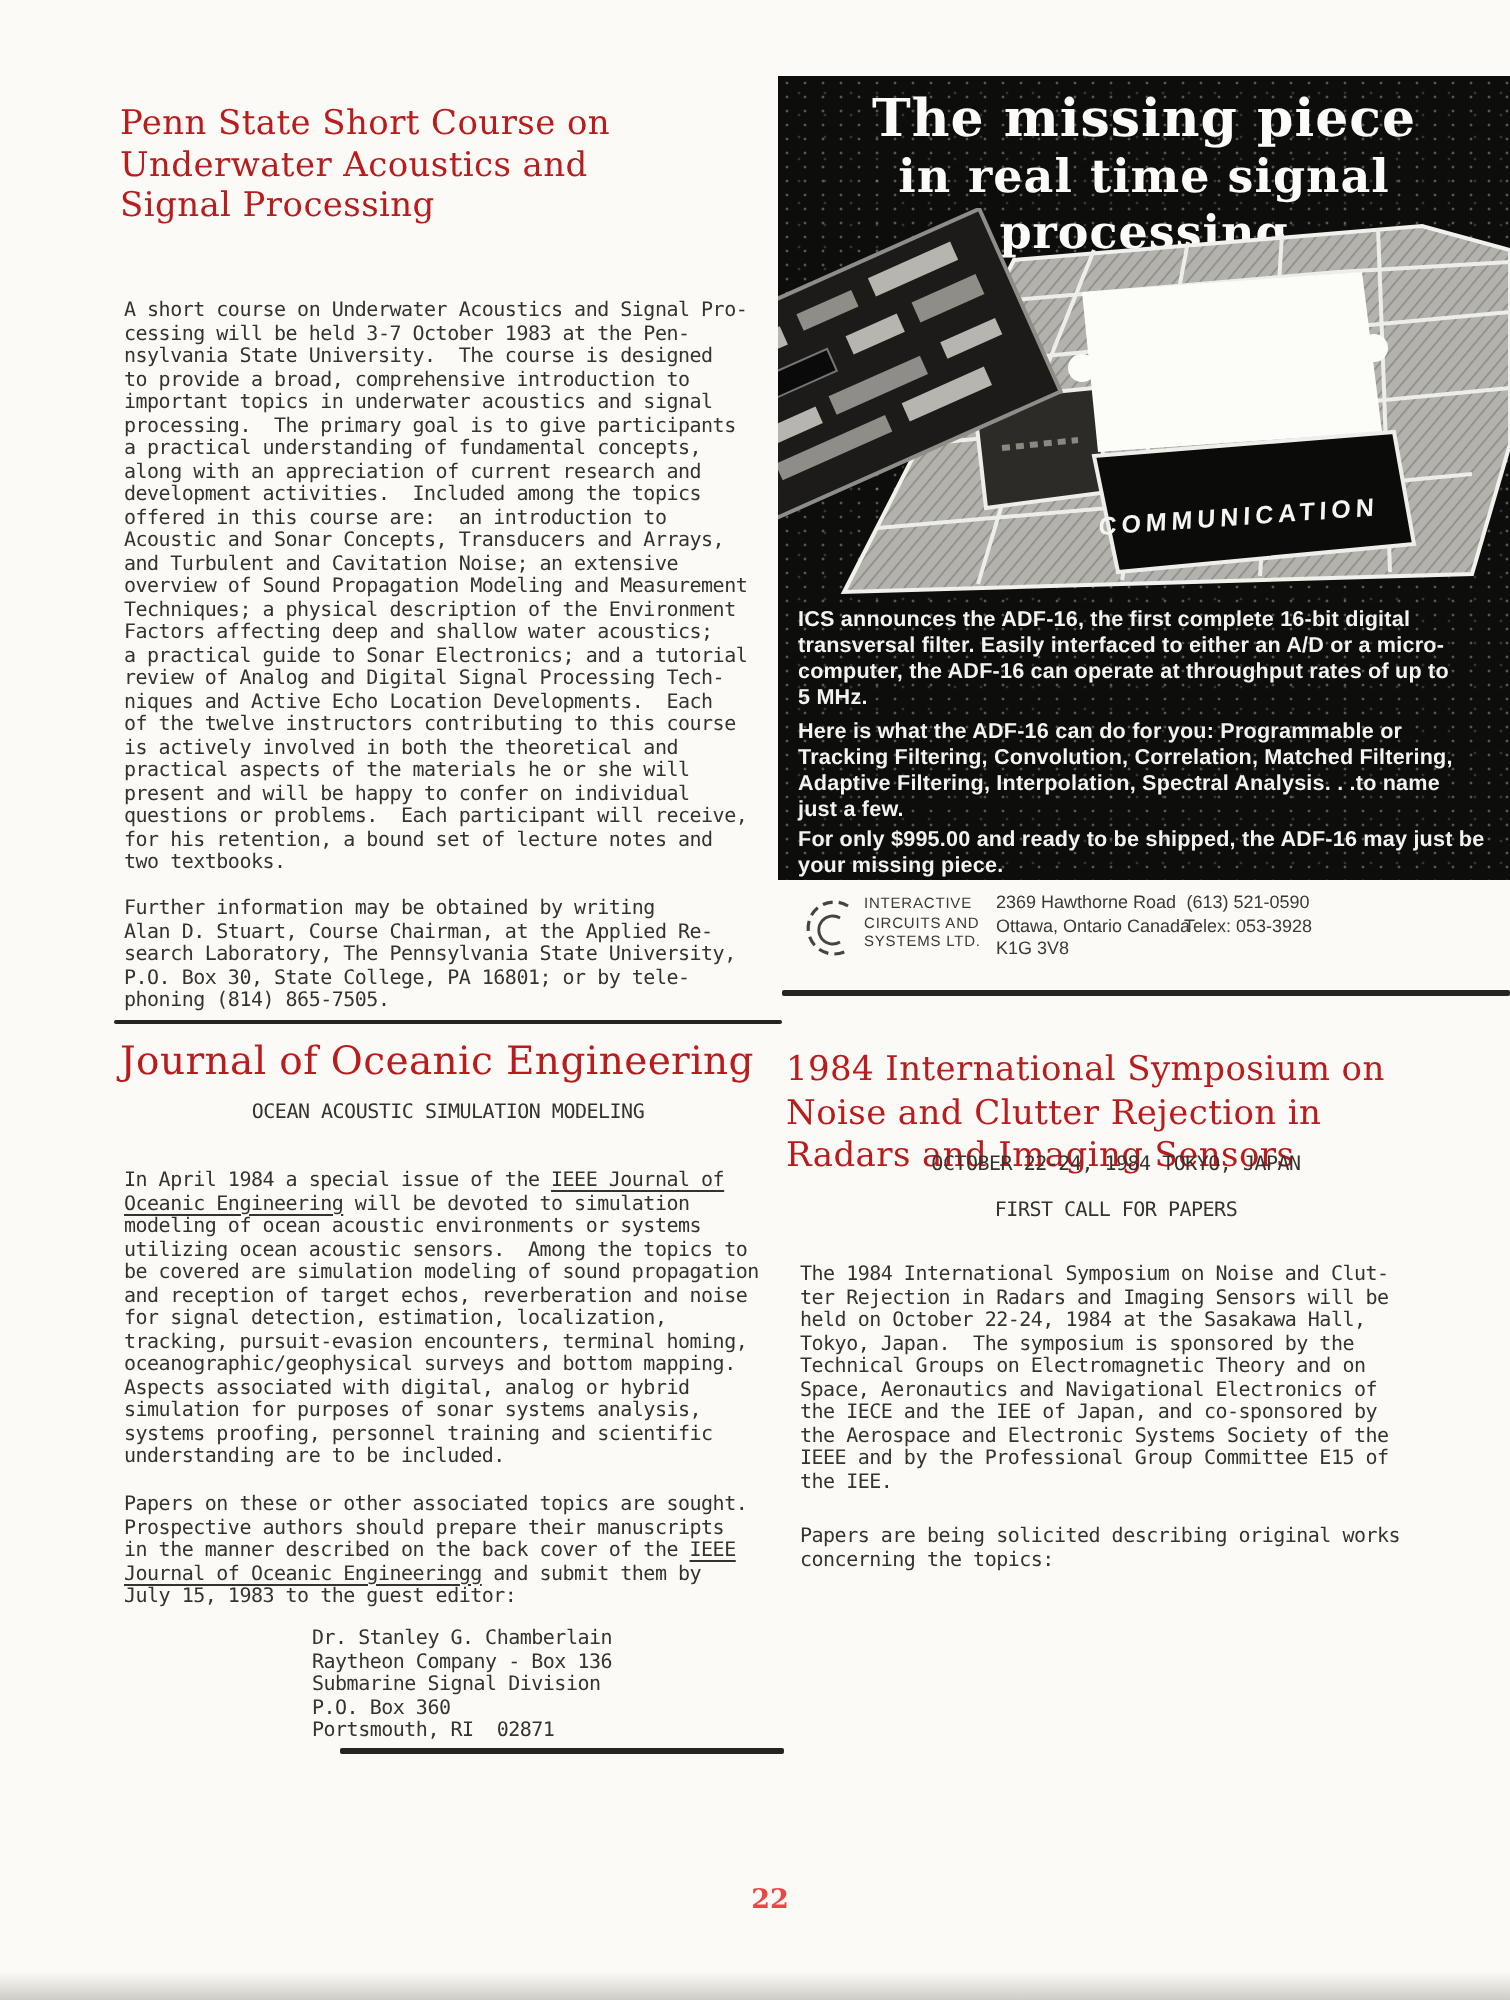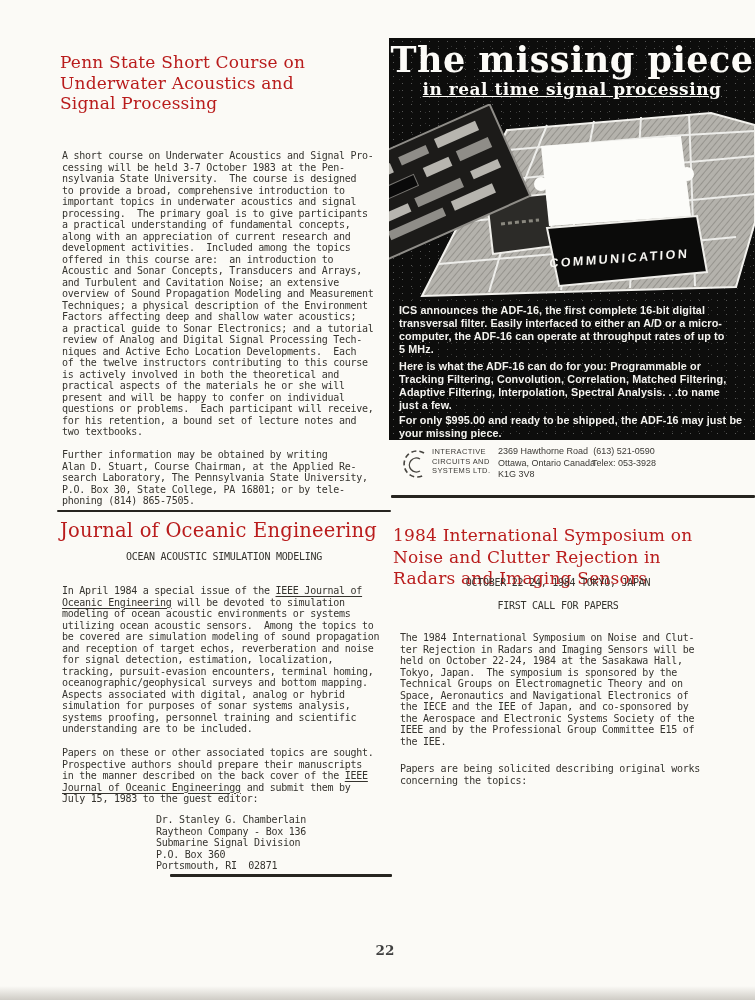--- a/index.html
+++ b/index.html
@@ -31,39 +31,39 @@
     background-image:
       radial-gradient(circle, rgba(255,255,255,0.30) 0.5px, transparent 0.9px),
       radial-gradient(circle, rgba(255,255,255,0.16) 0.5px, transparent 0.9px);
     background-size:9px 7px,13px 11px;
     background-position:0 0,4px 3px;
   }
   .ad-headline{
     width:366px;text-align:center;color:#fcfbf7;
     font-family:"DejaVu Serif","Liberation Serif",serif;font-weight:bold;
   }
-  .ad-h1{top:7px;font-size:35px;line-height:30px;letter-spacing:0.5px;}
-  .ad-h2{top:37px;font-size:17px;line-height:28px;letter-spacing:0.5px;text-decoration:underline;}
+  .ad-h1{top:7px;font-size:26px;line-height:30px;letter-spacing:0.5px;}
+  .ad-h2{top:37px;font-size:23px;line-height:28px;letter-spacing:0.5px;}
   .ad-copy{
     left:10px;width:348px;color:#f4f3ef;
     font-family:"Liberation Sans",sans-serif;font-weight:bold;
     font-size:10.8px;line-height:13px;letter-spacing:0.1px;
     white-space:pre-wrap;
   }
   .ad-footer{left:389px;top:441px;width:366px;height:58px;}
   .ad-footer .small{
     font-family:"Liberation Sans",sans-serif;color:#3b3935;
     white-space:pre-wrap;
   }
   .company{font-size:7.5px;line-height:9.5px;letter-spacing:0.4px;color:#55524d;}
   .addr{font-size:9px;line-height:11.5px;}
   .phone{font-size:9px;line-height:11.5px;text-align:center;}
   .page-num{
     font-family:"DejaVu Serif","Liberation Serif",serif;font-weight:bold;
-    font-size:13.5px;color:#404040;
+    font-size:13.5px;color:#ef4444;
   }
   .bottom-shadow{
     left:0;top:986px;width:755px;height:14px;
     background:linear-gradient(to bottom, rgba(180,176,168,0) 0%, rgba(170,166,158,0.55) 100%);
   }
 </style>
 </head>
 <body>
 
 <div class="abs serif-head h-penn" style="left:60px;top:52px;width:320px;">Penn State Short Course on

